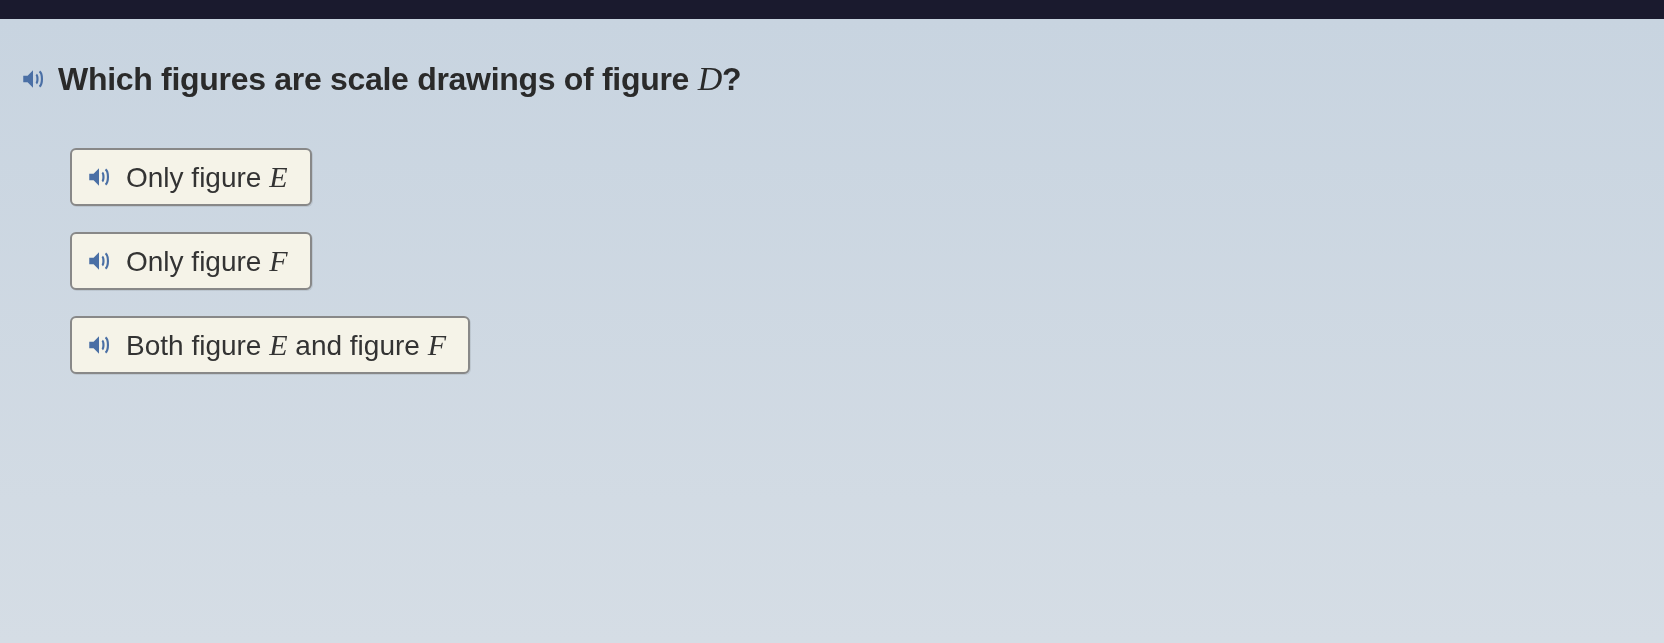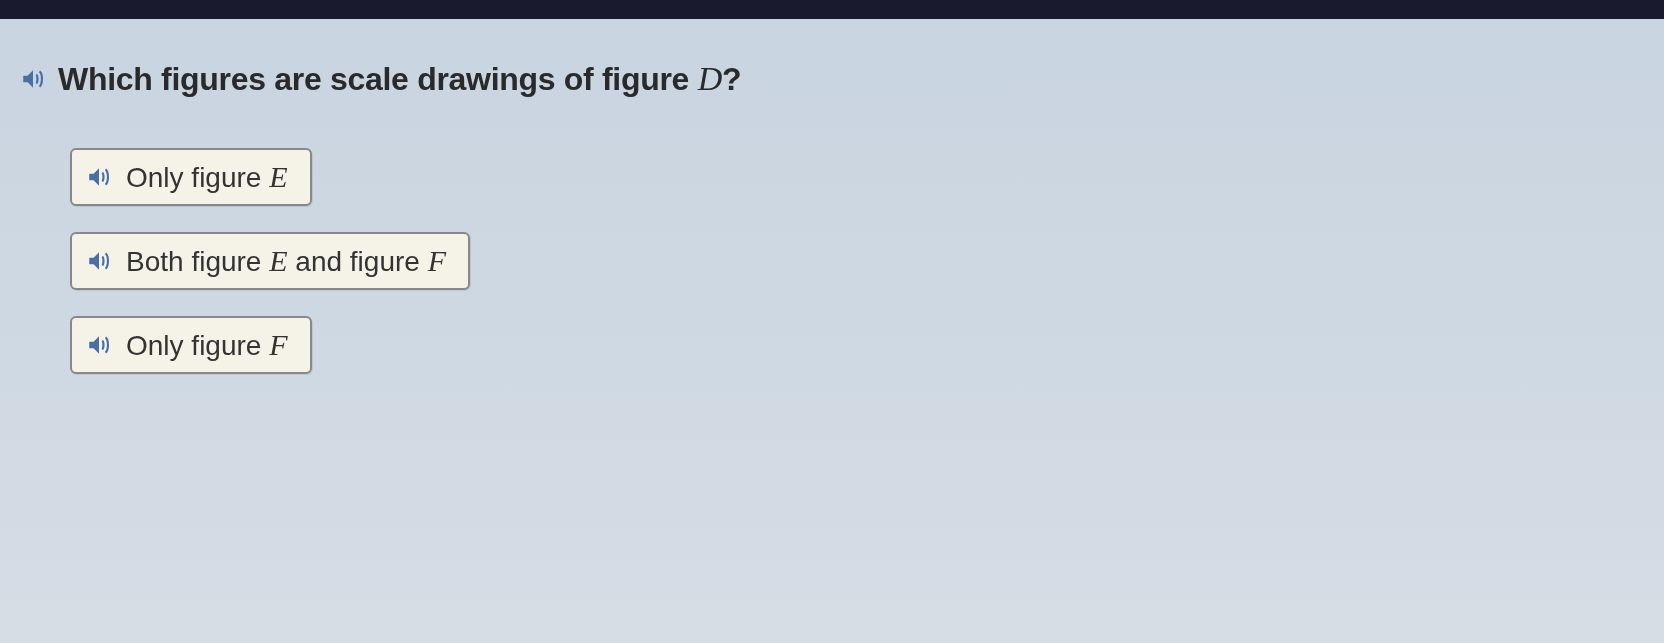--- a/index.html
+++ b/index.html
@@ -152,33 +152,33 @@
       </button>
 
       <button class="answer-btn">
         <span class="speaker-icon">
           <svg viewBox="0 0 24 24">
               <path fill="#4a6fa5" d="M3 9v6h4l5 5V4L7 9H3z"></path>
               <path fill="none" stroke="#4a6fa5" stroke-width="2" d="M15 8c1.5 1 1.5 7 0 8M18 5c3 2 3 12 0 14"></path>
             </svg>
         </span>
         <span class="answer-label">
-          <span>Both figure </span><span class="italic">E</span><span> and figure </span><span class="italic">F</span>
+          <span>Only figure </span><span class="italic">F</span>
         </span>
       </button>
 
       <button class="answer-btn">
         <span class="speaker-icon">
           <svg viewBox="0 0 24 24">
               <path fill="#4a6fa5" d="M3 9v6h4l5 5V4L7 9H3z"></path>
               <path fill="none" stroke="#4a6fa5" stroke-width="2" d="M15 8c1.5 1 1.5 7 0 8M18 5c3 2 3 12 0 14"></path>
             </svg>
         </span>
         <span class="answer-label">
-          <span>Only figure </span><span class="italic">F</span>
+          <span>Both figure </span><span class="italic">E</span><span> and figure </span><span class="italic">F</span>
         </span>
       </button>
 
 
     </div>
   </div>
 
   <div class="right-panel">
     <div class="grid-area">
       <div class="grid-lines">

